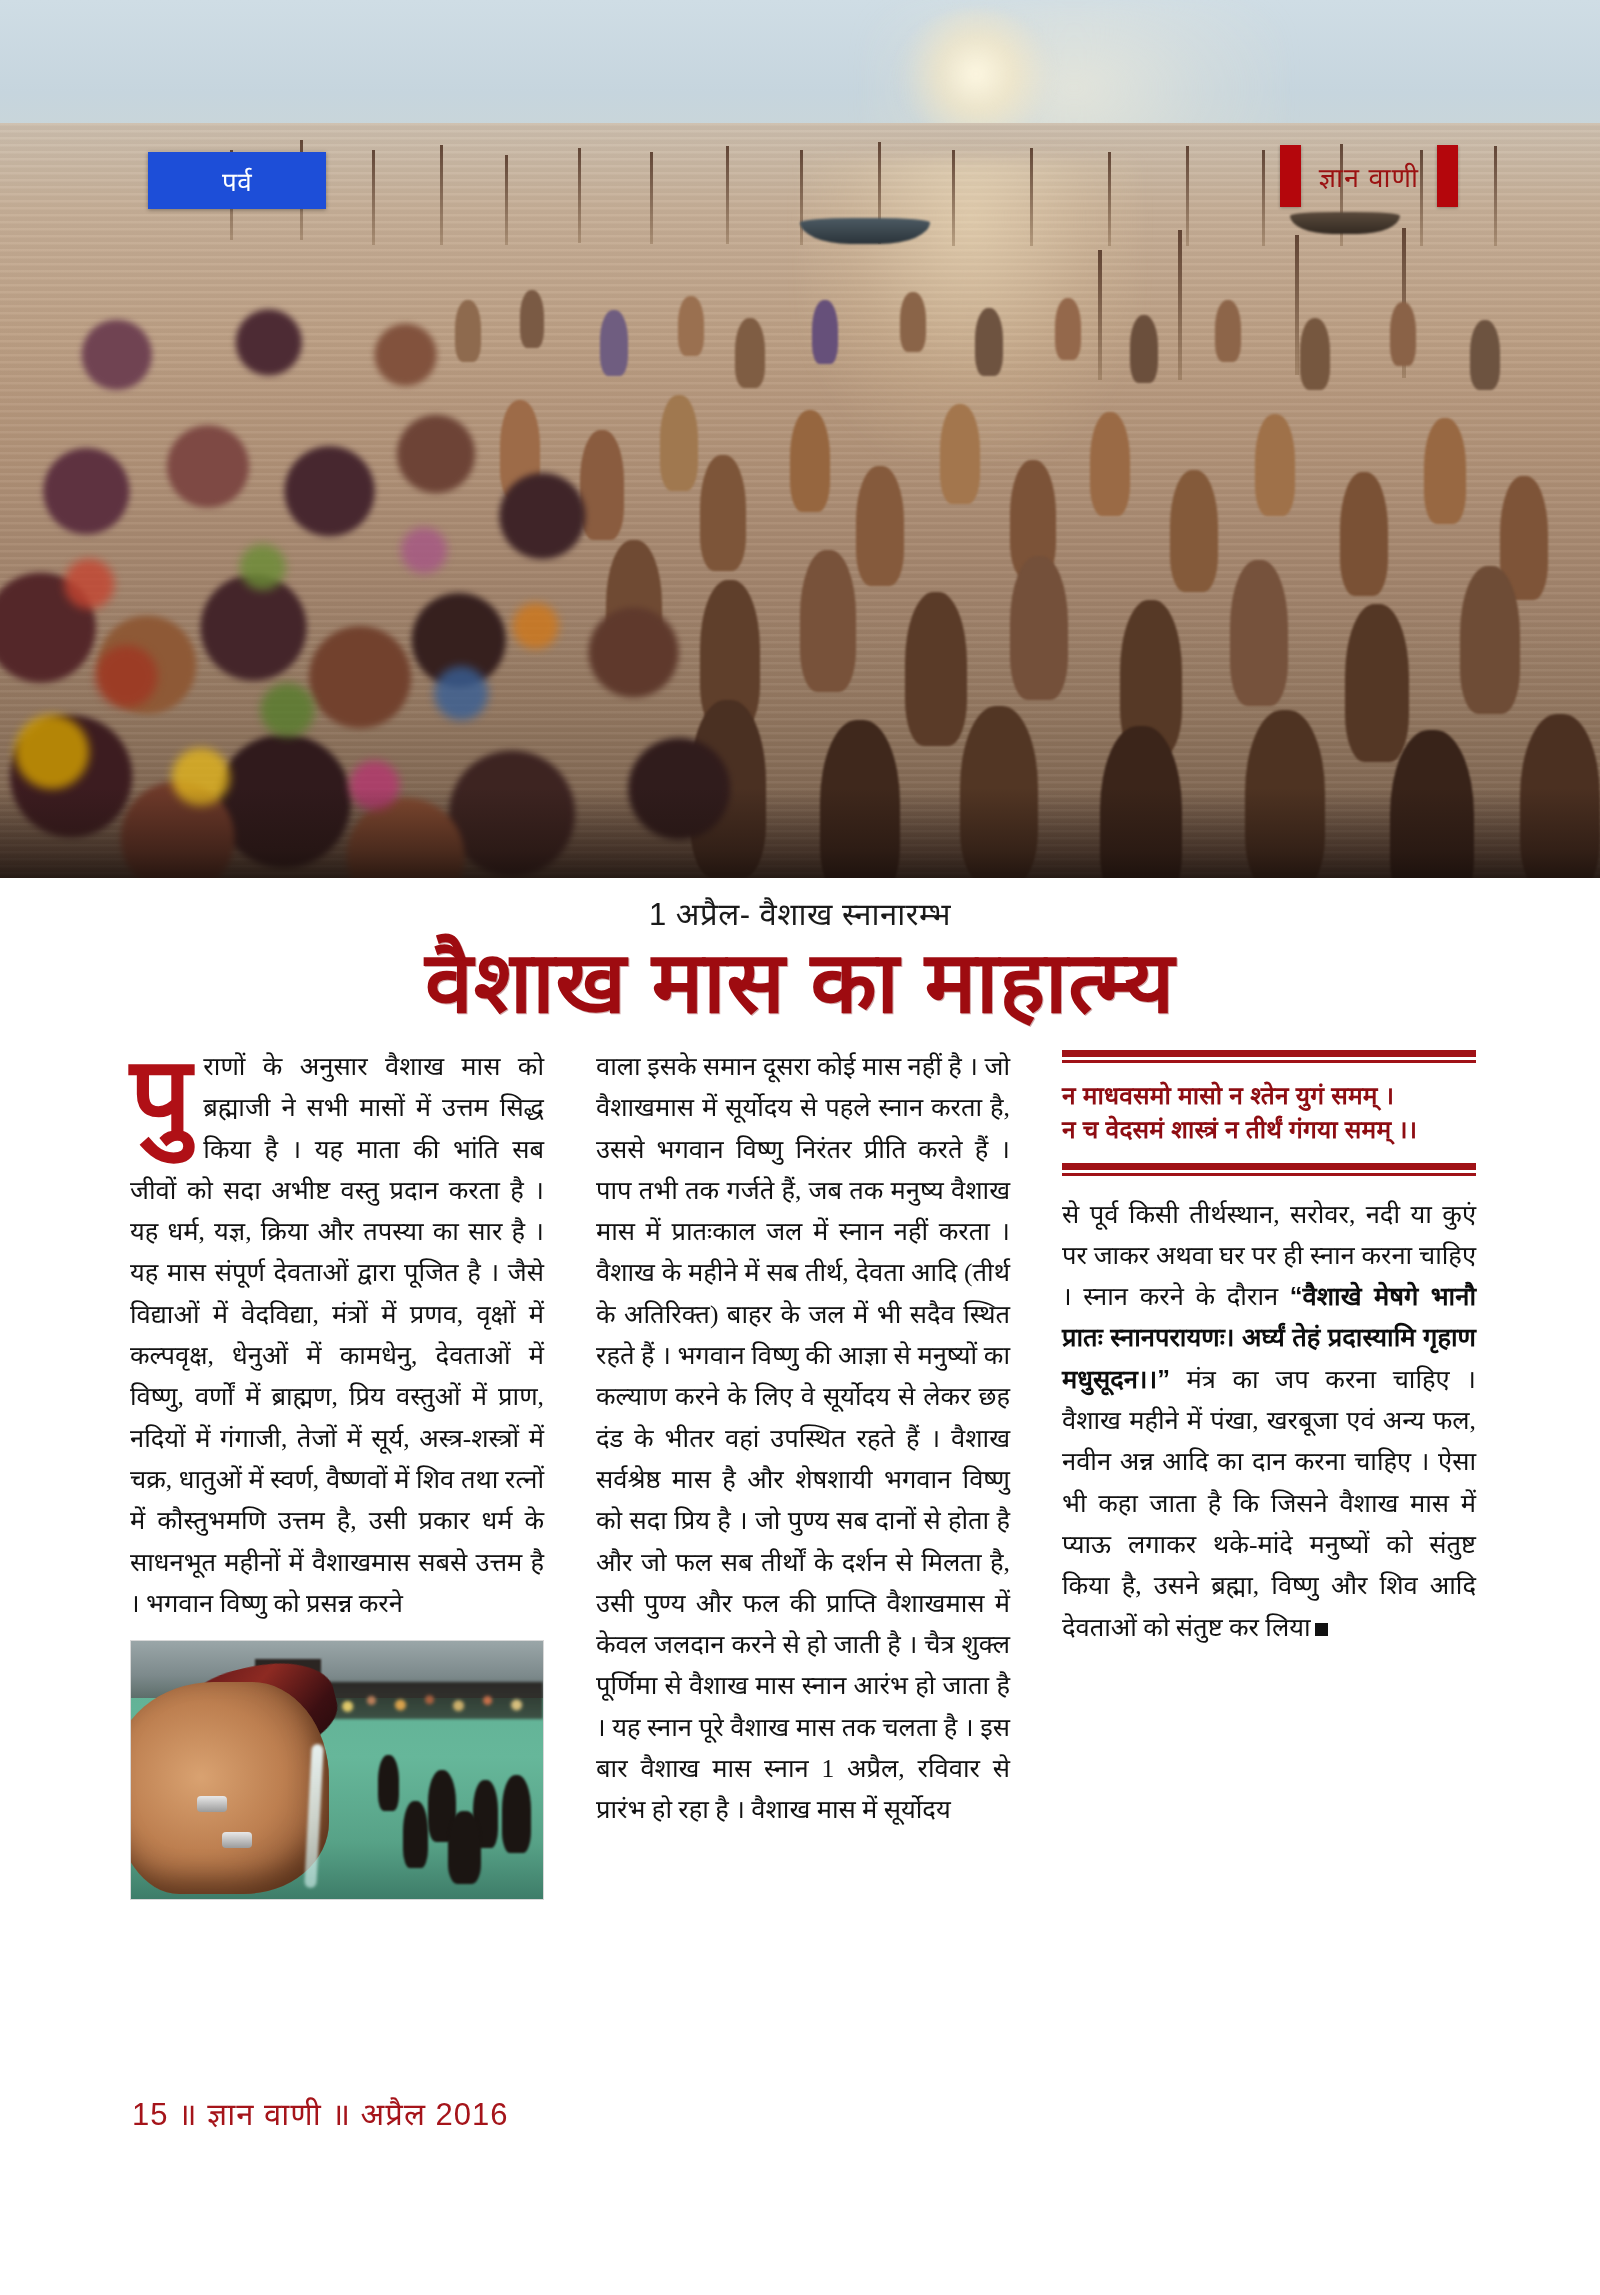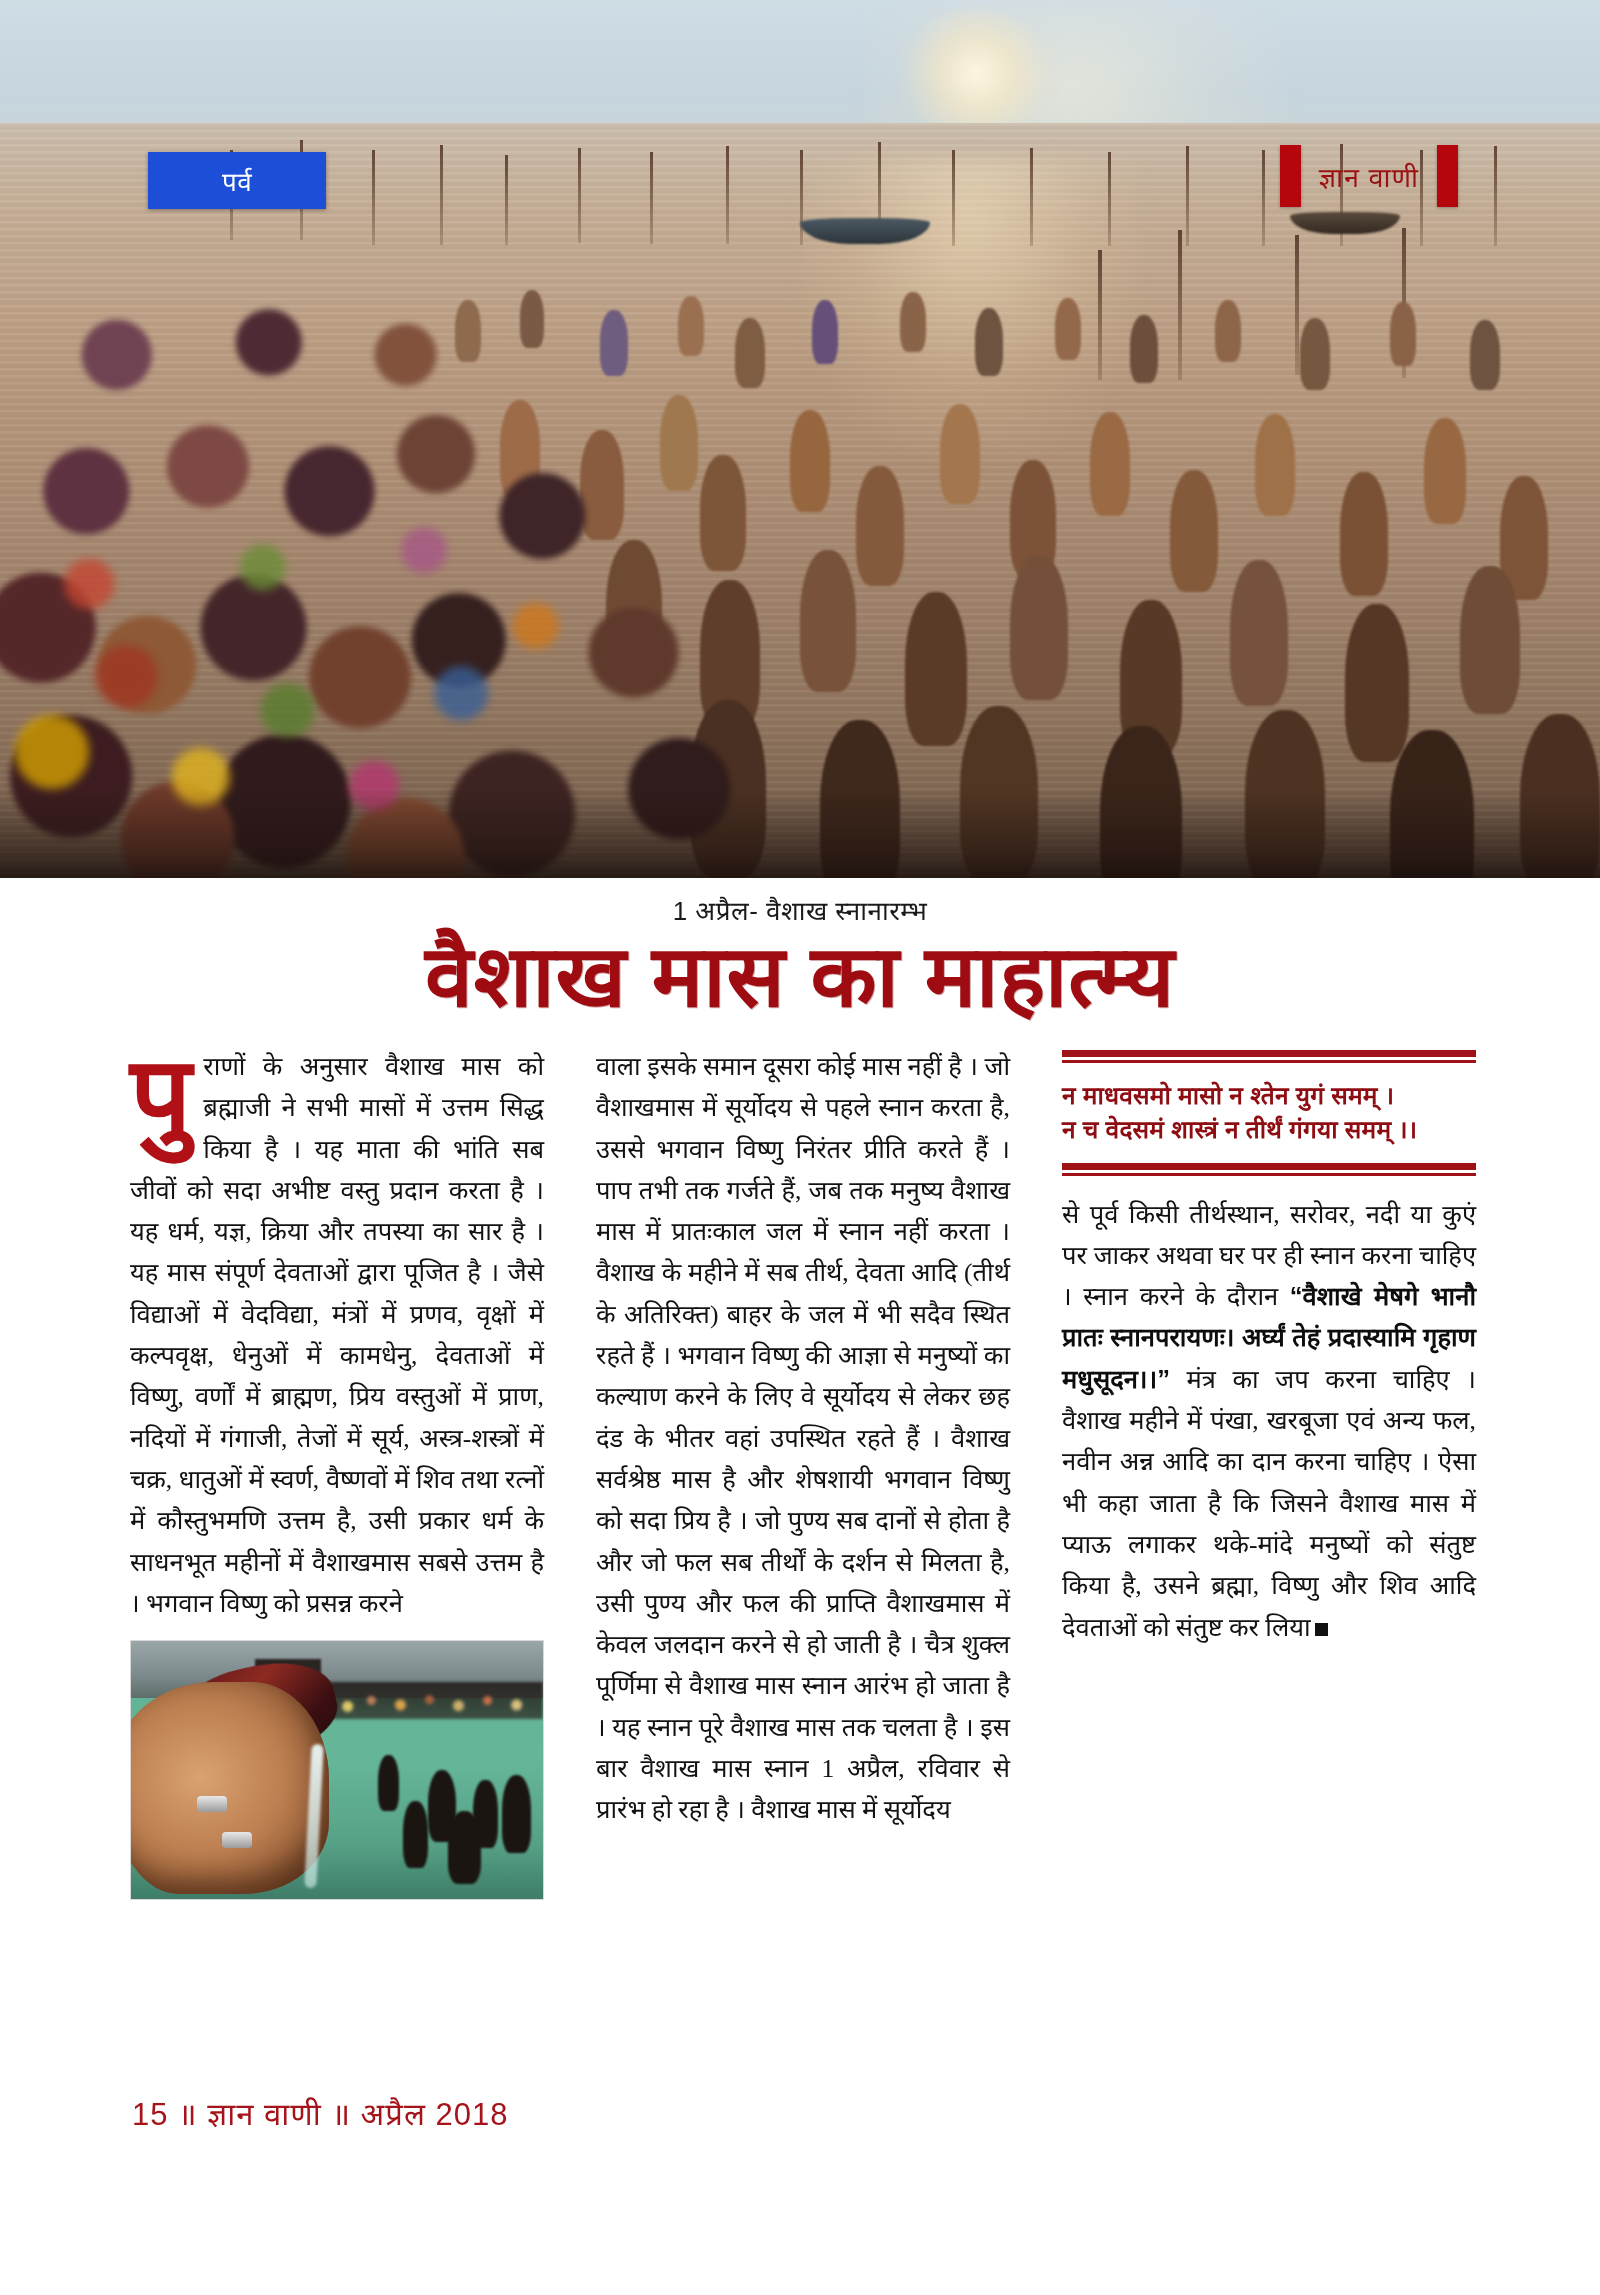--- a/index.html
+++ b/index.html
@@ -204,21 +204,21 @@
   
   .title-block {
     position: absolute;
     left: 0;
     top: 878px;
     width: 1600px;
     text-align: center;
   }
   .kicker {
     font-family: "Liberation Sans", sans-serif;
-    font-size: 26px;
+    font-size: 31px;
     color: #1a1a1a;
     letter-spacing: .5px;
     margin-top: 14px;
   }
   .headline {
     font-family: "Liberation Sans", sans-serif;
     font-weight: bold;
     font-size: 86px;
     line-height: 1.08;
     color: #9e0b10;
@@ -550,16 +550,16 @@
       <span class="mantra">“वैशाखे मेषगे भानौ प्रातः स्नानपरायणः। अर्घ्यं तेहं प्रदास्यामि गृहाण मधुसूदन।।”</span>
       <span>मंत्र का जप करना चाहिए । वैशाख महीने में पंखा, खरबूजा एवं अन्य फल, नवीन अन्न आदि का दान करना चाहिए । ऐसा भी कहा जाता है कि जिसने वैशाख मास में प्याऊ लगाकर थके-मांदे मनुष्यों को संतुष्ट किया है, उसने ब्रह्मा, विष्णु और शिव आदि देवताओं को संतुष्ट कर लिया</span><span class="endmark"></span>
     </div>
   </div>
 
   <div class="footer">
     <span>15</span>
     <span>॥</span>
     <span>ज्ञान वाणी</span>
     <span>॥</span>
-    <span>अप्रैल 2018</span>
+    <span>अप्रैल 2016</span>
   </div>
 
 </div>
 
 </body></html>

